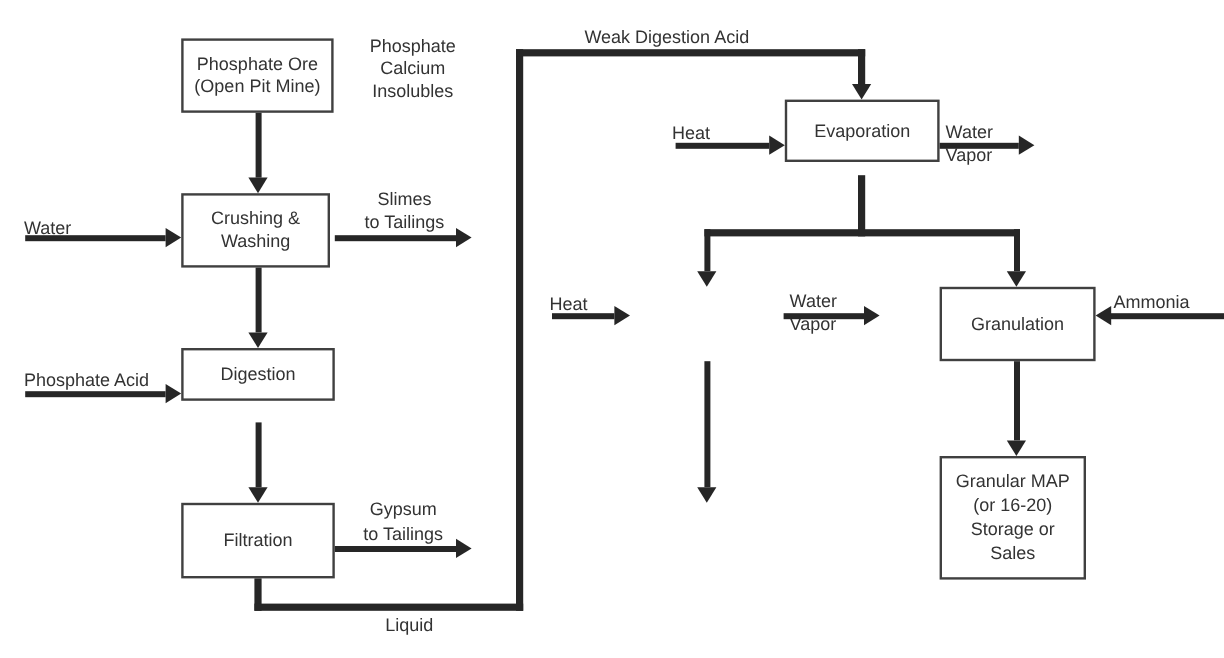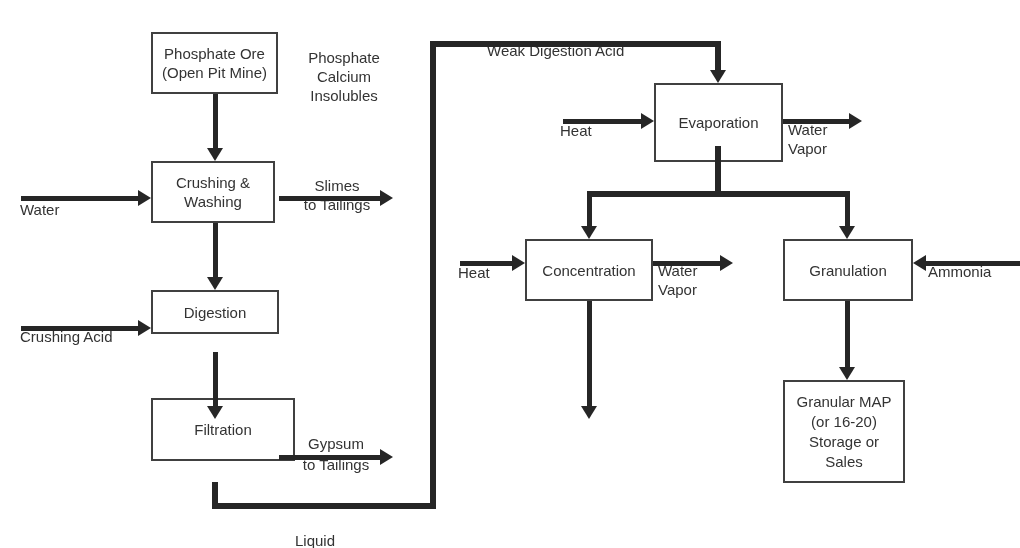--- a/index.html
+++ b/index.html
@@ -20,21 +20,21 @@
   .box{
     position:absolute;box-sizing:border-box;
     border:2px solid var(--border);
     background:#fff;
     display:flex;align-items:center;justify-content:center;
     text-align:center;font-size:15px;line-height:19px;
     white-space:pre-line;color:var(--text);
   }
   .lbl{
     position:absolute;font-size:15px;line-height:19px;
-    white-space:pre-line;color:var(--text);margin-top:19px;
+    white-space:pre-line;color:var(--text);
   }
   .lbl.center{text-align:center;}
   .ln{position:absolute;background:var(--line);}
   .ah{position:absolute;width:0;height:0;}
   .ah.down{border-left:8px solid transparent;border-right:8px solid transparent;border-top:13px solid var(--line);}
   .ah.right{border-top:8px solid transparent;border-bottom:8px solid transparent;border-left:13px solid var(--line);}
   .ah.left{border-top:8px solid transparent;border-bottom:8px solid transparent;border-right:13px solid var(--line);}
 </style>
 </head>
 <body>
@@ -42,50 +42,49 @@
 <div id="stage">
 
   <div class="box" style="left:151px;top:32px;width:127px;height:62px">Phosphate Ore
 (Open Pit Mine)</div>
 
   <div class="box" style="left:151px;top:161px;width:124px;height:62px">Crushing &amp;
 Washing</div>
 
   <div class="box" style="left:151px;top:290px;width:128px;height:44px">Digestion</div>
 
-  <div class="box" style="left:151px;top:398px;width:144px;height:63px">Filtration</div>
+  <div class="box" style="left:151px;top:419px;width:128px;height:63px">Filtration</div>
 
-  <div class="box" style="left:654px;top:83px;width:129px;height:79px">Evaporation</div>
+  <div class="box" style="left:654px;top:83px;width:129px;height:52px">Evaporation</div>
 
-  <div class="box" style="left:525px;top:239px;width:128px;height:62px">Concentration</div>
 
   <div class="box" style="left:783px;top:239px;width:130px;height:62px">Granulation</div>
 
 
   <div class="box" style="left:783px;top:380px;width:122px;height:103px;line-height:20px">Granular MAP
 (or 16-20)
 Storage or
 Sales</div>
 
   <div class="lbl center" style="left:298px;top:29px;width:92px">Phosphate
 Calcium
 Insolubles</div>
 
   <div class="lbl" style="left:20px;top:181px">Water</div>
 
   <div class="lbl center" style="left:291px;top:157px;width:92px">Slimes
 to Tailings</div>
 
 
-  <div class="lbl" style="left:20px;top:308px">Crushing Acid</div>
+  <div class="lbl" style="left:20px;top:308px">Phosphate Acid</div>
 
   <div class="lbl center" style="left:290px;top:414px;width:92px;line-height:21px">Gypsum
 to Tailings</div>
 
-  <div class="lbl" style="left:295px;top:512px">Liquid</div>
+  <div class="lbl" style="left:321px;top:512px">Liquid</div>
 
   <div class="lbl" style="left:487px;top:22px">Weak Digestion Acid</div>
 
   <div class="lbl" style="left:560px;top:102px">Heat</div>
 
   <div class="lbl" style="left:788px;top:101px">Water
 Vapor</div>
 
   <div class="lbl" style="left:458px;top:244px">Heat</div>
 

